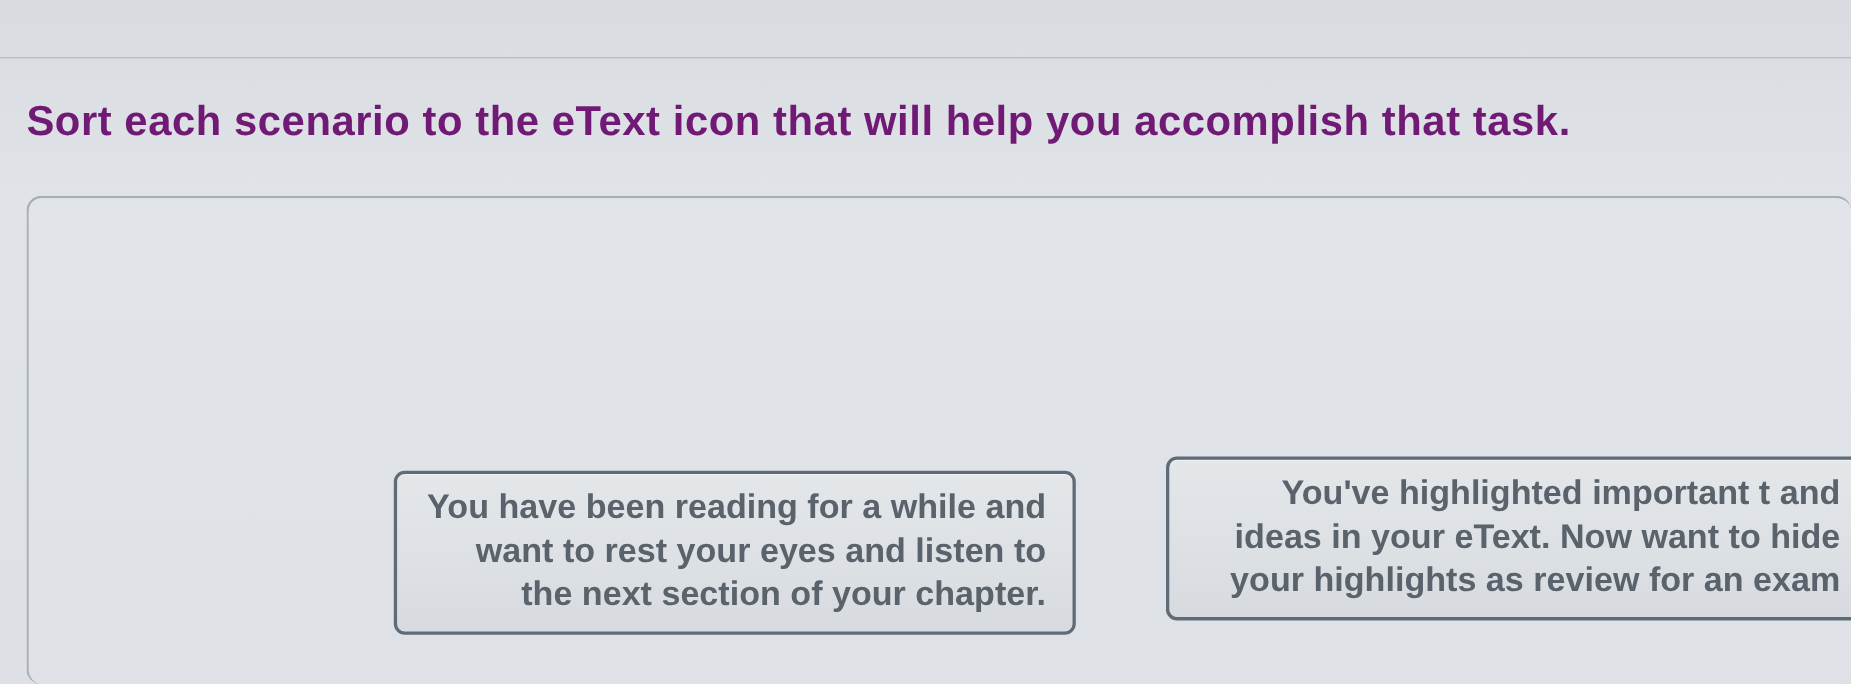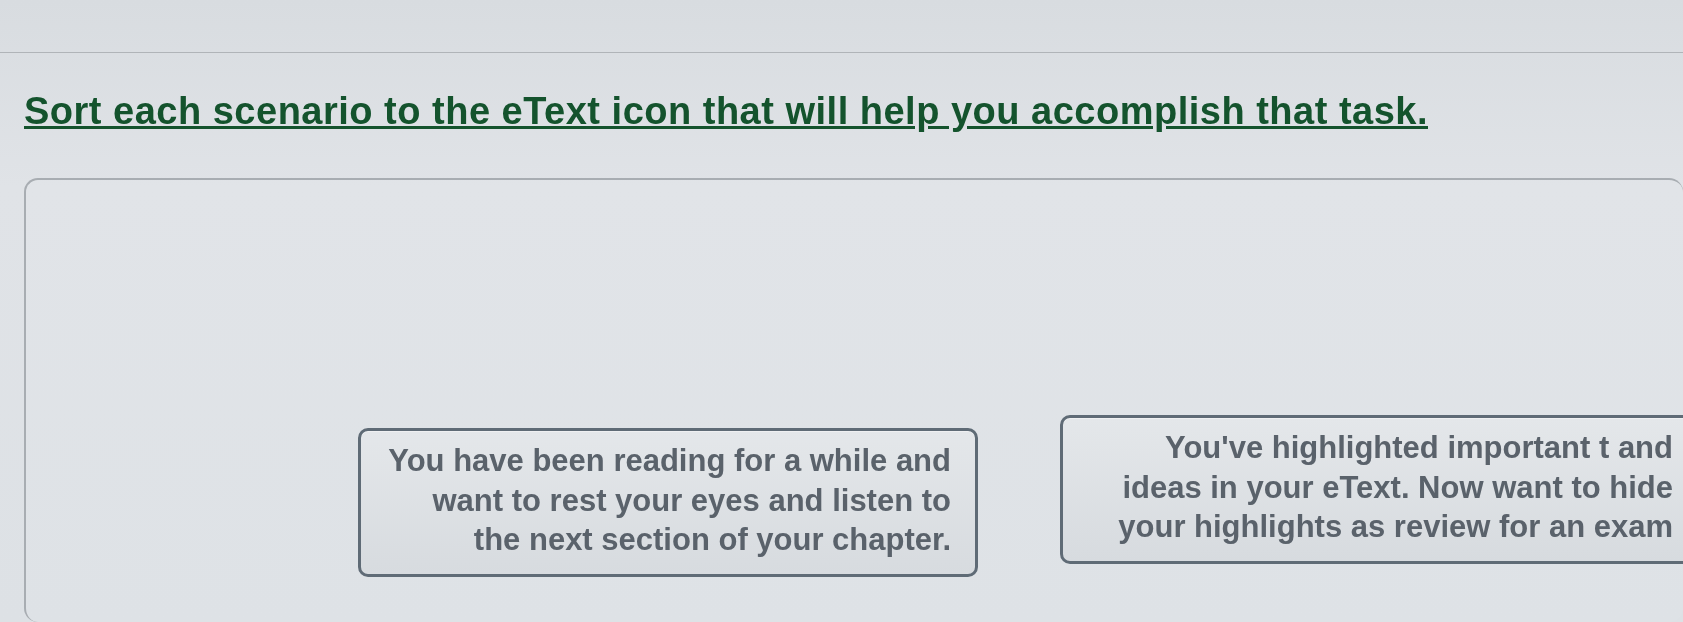--- a/index.html
+++ b/index.html
@@ -22,23 +22,22 @@
       right: 0;
       height: 1px;
       background: #b0b4b8;
     }
     .instruction {
       position: absolute;
       top: 90px;
       left: 24px;
       font-size: 38px;
       font-weight: bold;
-      color: #14532d;
+      color: #701a75;
       letter-spacing: 0.5px;
-      text-decoration: underline;
     }
     .activity-box {
       position: absolute;
       top: 178px;
       left: 24px;
       right: 0;
       bottom: 0;
       border: 2px solid #a8adb2;
       border-radius: 14px;
       border-right: none;

